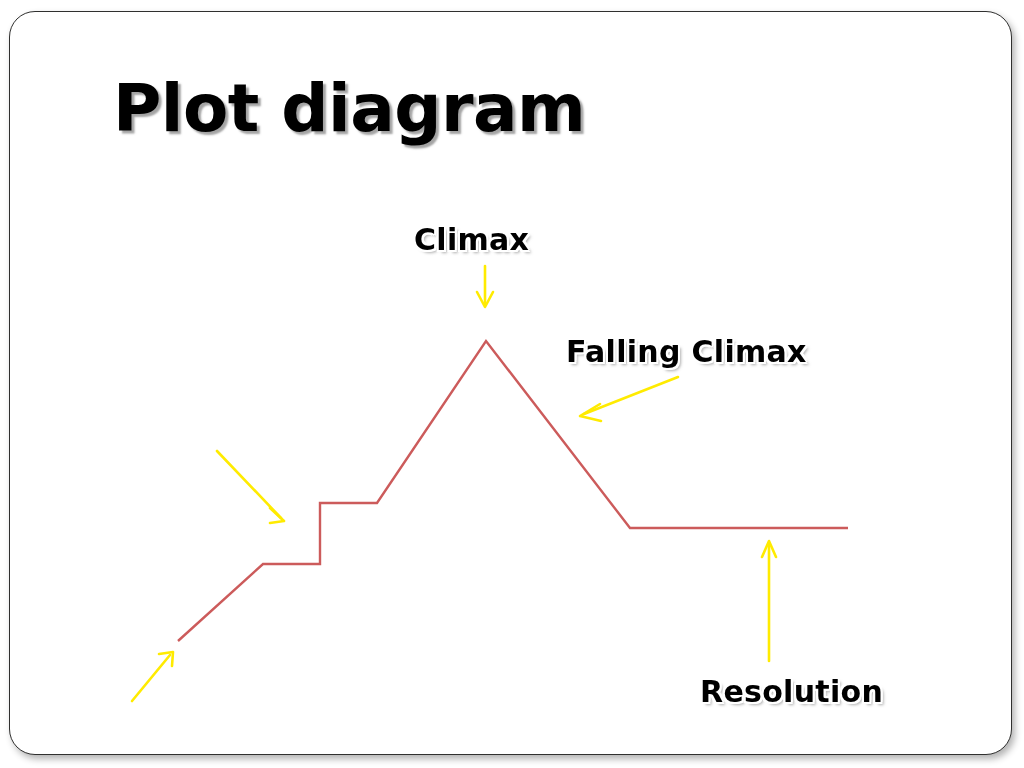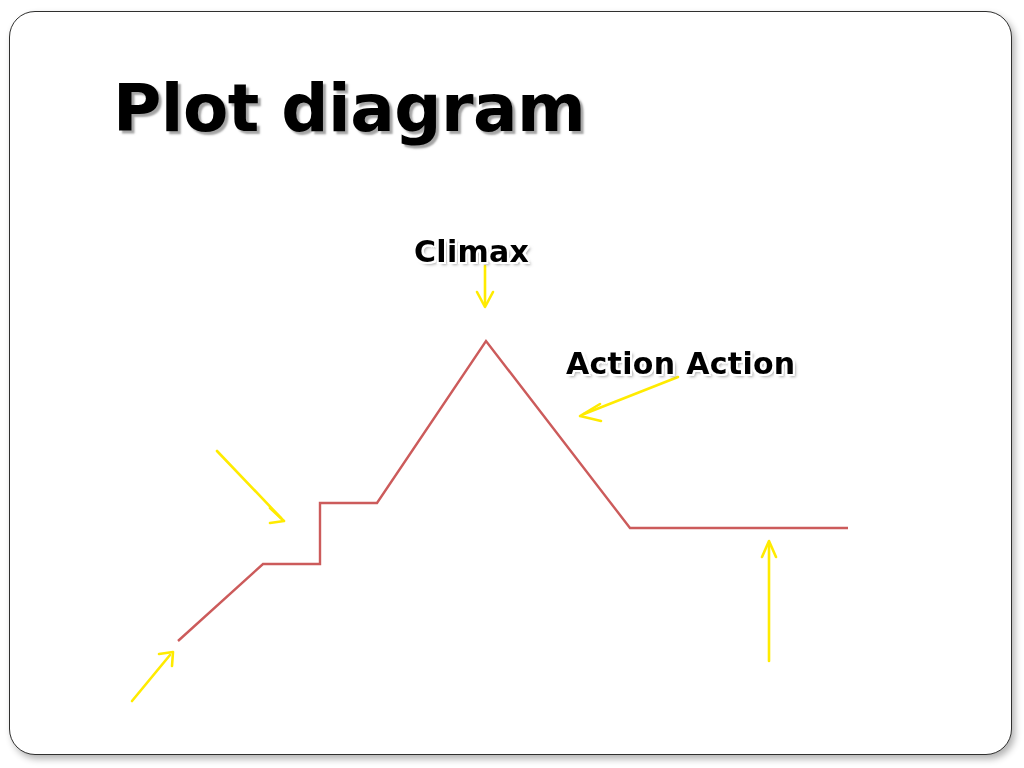--- a/index.html
+++ b/index.html
@@ -68,21 +68,20 @@
     font-weight: 700;
     color: #000000;
     white-space: nowrap;
     letter-spacing: 0.3px;
     text-shadow:
       -2px -2px 0 #ffffff,  2px -2px 0 #ffffff,
       -2px  2px 0 #ffffff,  2px  2px 0 #ffffff,
       -2px  0   0 #ffffff,  2px  0   0 #ffffff,
        0   -2px 0 #ffffff,  0    2px 0 #ffffff,
        3px  3px 3px rgba(120,120,120,0.60);
-    margin-top: 12px;
   }
 
   #label-climax         { left: 414px; top: 222px; }
   #label-falling-action { left: 566px; top: 334px; }
   #label-rising-action  { left: 88px;  top: 412px; }
   #label-resolution     { left: 700px; top: 674px; }
   #label-exposition     { left: 62px;  top: 700px; }
 </style>
 </head>
 <body>
@@ -123,18 +122,19 @@
 
       <g stroke="#ffeb00">
         <line x1="132" y1="701" x2="170" y2="655"></line>
         <path d="M 159 654 L 173 652 L 172 666"></path>
       </g>
     </g>
   </svg>
 
   <div class="anno" id="label-climax">Climax</div>
 
-  <div class="anno" id="label-falling-action">Action Action</div>
+  <div class="anno" id="label-falling-action">Falling Climax</div>
 
 
+  <div class="anno" id="label-resolution">Resolution</div>
 
 
 </div>
 
 </body></html>

